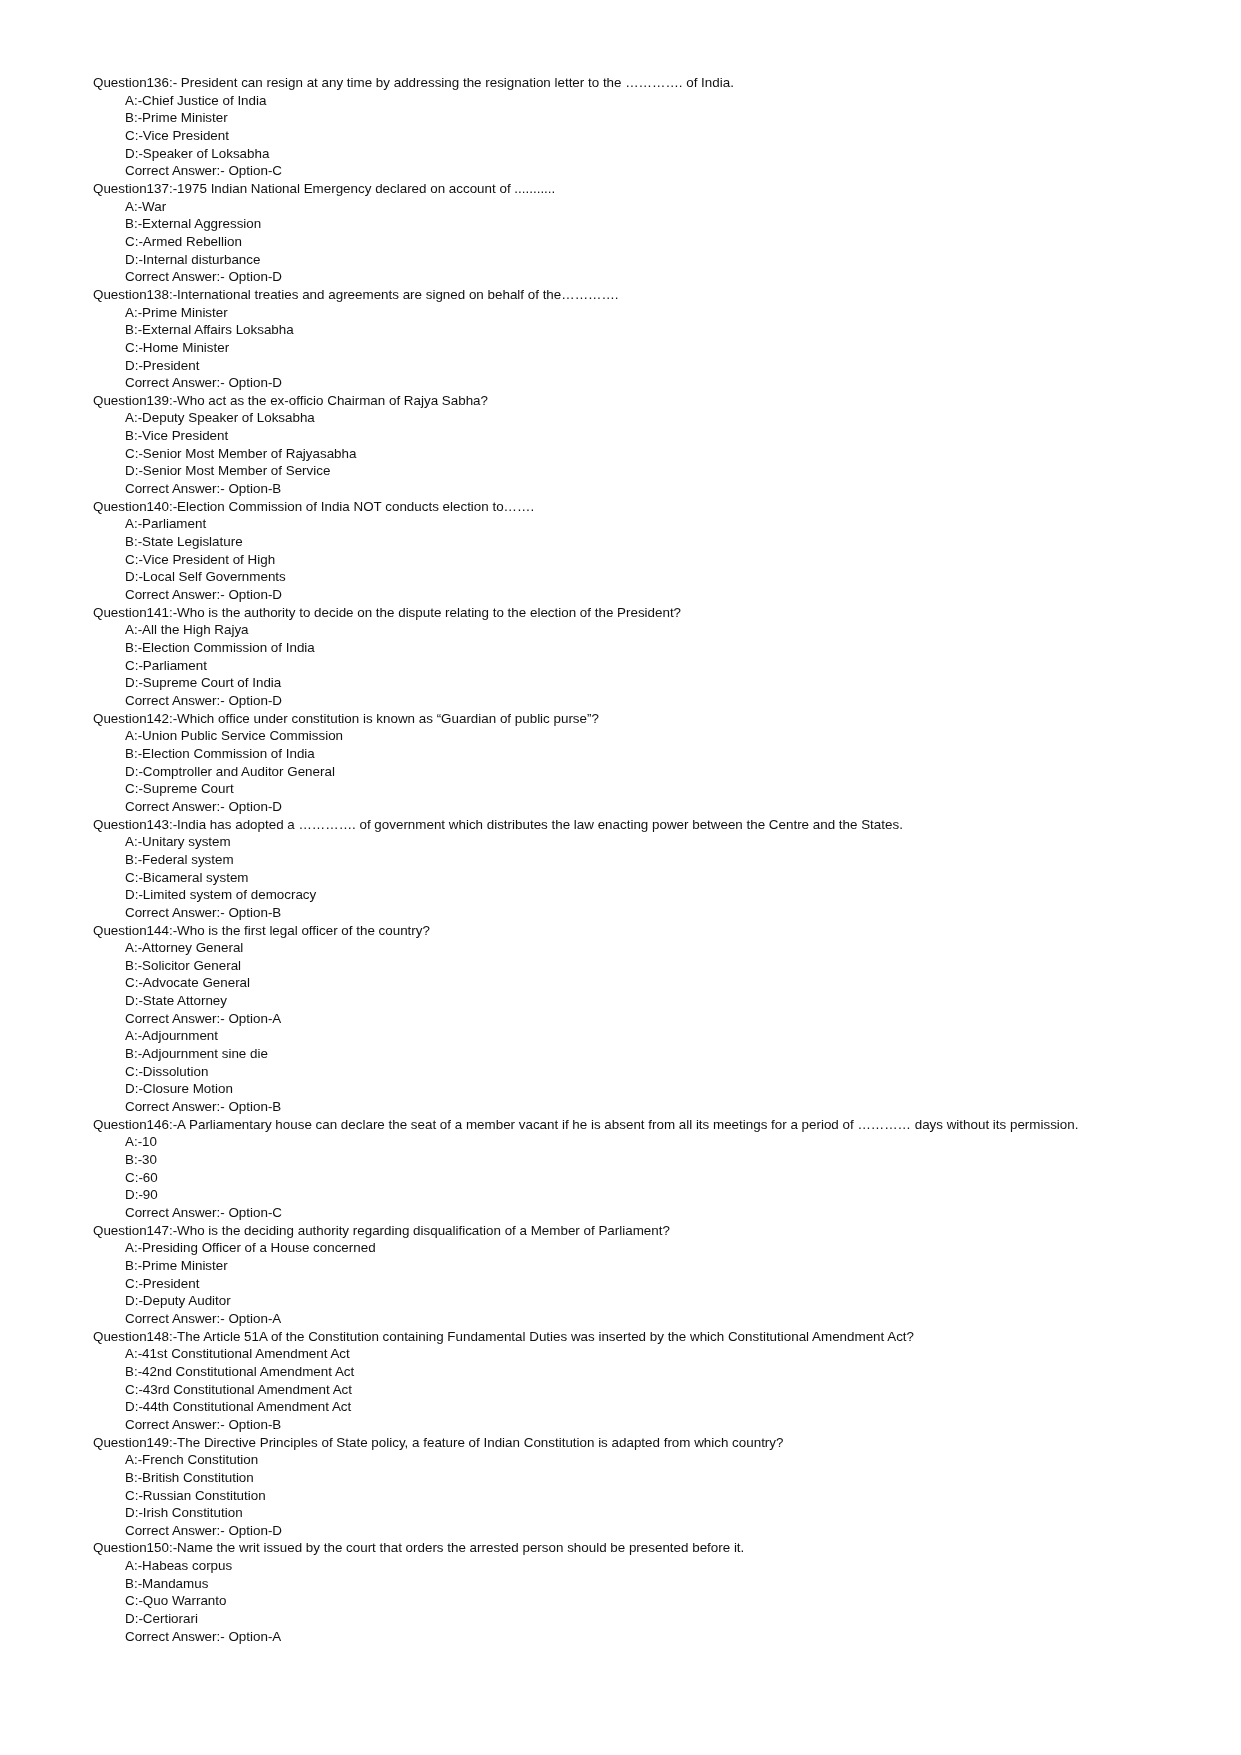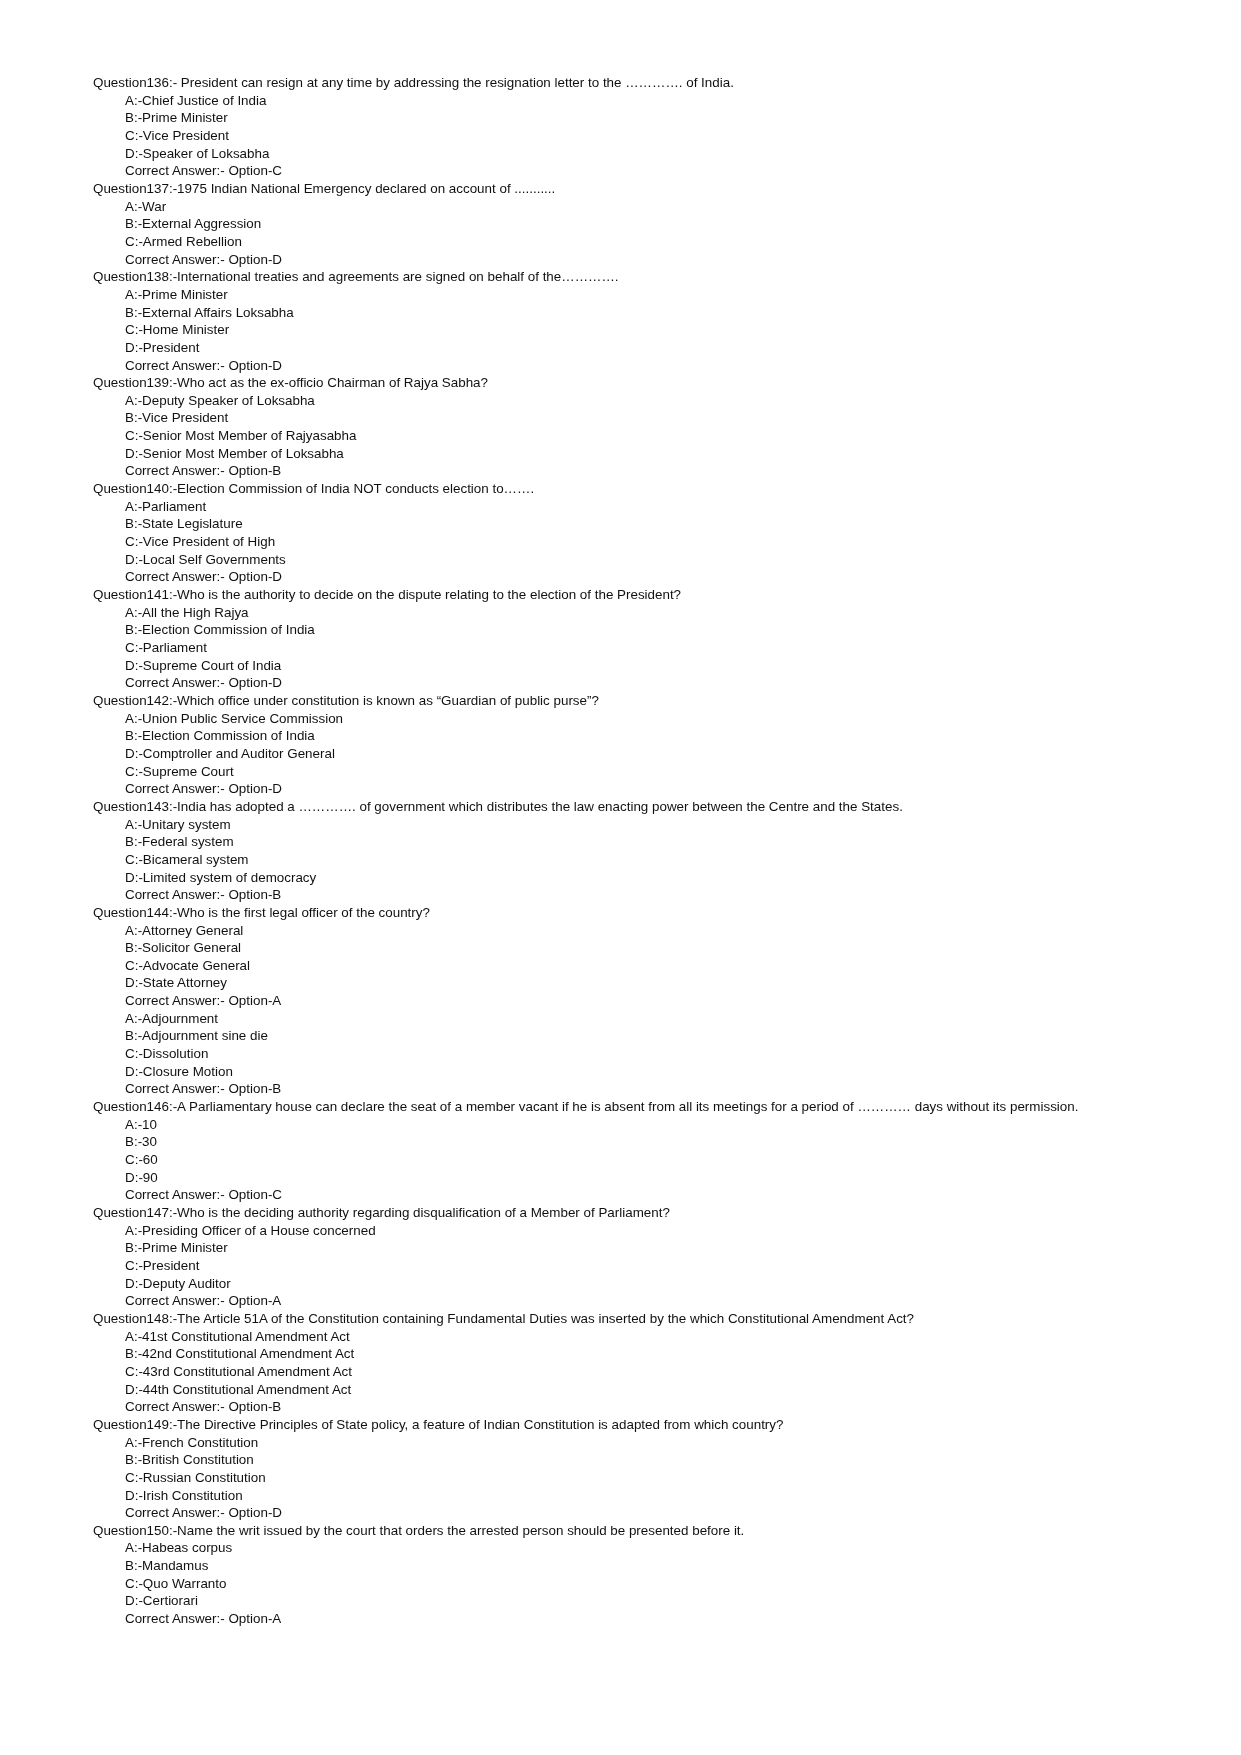--- a/index.html
+++ b/index.html
@@ -44,38 +44,39 @@
     <div class="line option">C:-Vice President</div>
     <div class="line option">D:-Speaker of Loksabha</div>
     <div class="line answer">Correct Answer:- Option-C</div>
   </div>
 
   <div>
     <div class="line question">Question137:-1975 Indian National Emergency declared on account of ...........</div>
     <div class="line option">A:-War</div>
     <div class="line option">B:-External Aggression</div>
     <div class="line option">C:-Armed Rebellion</div>
+    <div class="line option">D:-Internal disturbance</div>
     <div class="line answer">Correct Answer:- Option-D</div>
   </div>
 
   <div>
     <div class="line question">Question138:-International treaties and agreements are signed on behalf of the………….</div>
     <div class="line option">A:-Prime Minister</div>
     <div class="line option">B:-External Affairs Loksabha</div>
     <div class="line option">C:-Home Minister</div>
     <div class="line option">D:-President</div>
     <div class="line answer">Correct Answer:- Option-D</div>
   </div>
 
   <div>
     <div class="line question">Question139:-Who act as the ex-officio Chairman of Rajya Sabha?</div>
     <div class="line option">A:-Deputy Speaker of Loksabha</div>
     <div class="line option">B:-Vice President</div>
     <div class="line option">C:-Senior Most Member of Rajyasabha</div>
-    <div class="line option">D:-Senior Most Member of Loksabha</div>
+    <div class="line option">D:-Senior Most Member of Service</div>
     <div class="line answer">Correct Answer:- Option-B</div>
   </div>
 
   <div>
     <div class="line question">Question140:-Election Commission of India NOT conducts election to…….</div>
     <div class="line option">A:-Parliament</div>
     <div class="line option">B:-State Legislature</div>
     <div class="line option">C:-Vice President of High</div>
     <div class="line option">D:-Local Self Governments</div>
     <div class="line answer">Correct Answer:- Option-D</div>

